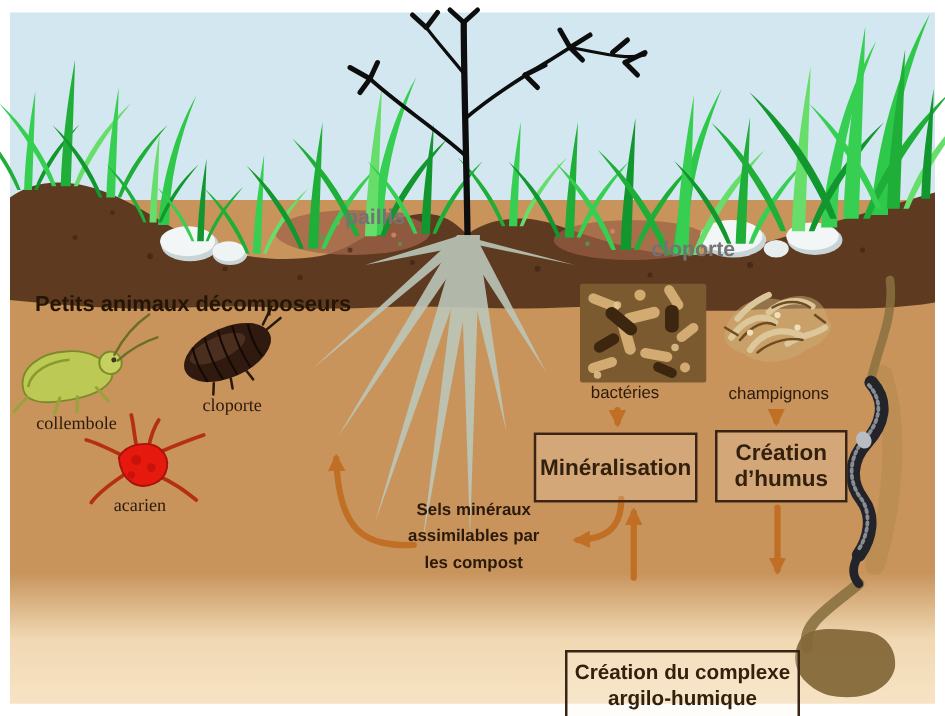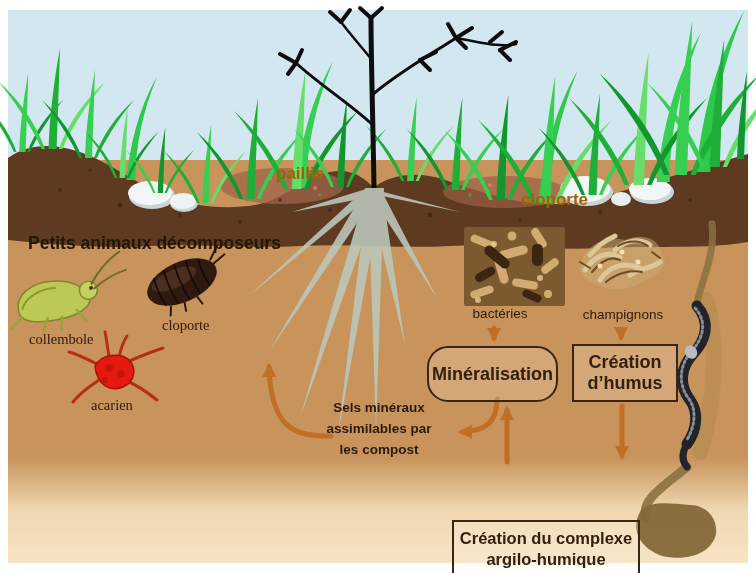--- a/index.html
+++ b/index.html
@@ -1,29 +1,29 @@
 <!DOCTYPE html>
 <html><head>
 <meta charset="utf-8">
 <style>
   html,body{margin:0;padding:0;background:#ffffff;}
   .scene{position:relative;width:756px;height:573px;background:#ffffff;overflow:hidden;
          font-family:"Liberation Sans", sans-serif;}
   .scene svg{position:absolute;left:0;top:0;}
   .lbl{position:absolute;color:#2b1a0c;white-space:nowrap;}
-  .lbl.white{color:#a16207;font-weight:bold;font-size:17px;}
+  .lbl.white{color:#737373;font-weight:bold;font-size:17px;}
   .heading{font-size:17.5px;font-weight:600;color:#241505;}
   .creature{font-size:14.5px;font-weight:500;font-family:Liberation Serif, serif;}
   .microbe{font-size:13.5px;font-weight:500;text-align:center;}
   .sels{position:absolute;left:318px;top:398px;width:122px;text-align:center;
         font-size:13.5px;font-weight:600;color:#2b1a0c;line-height:1.55;}
   .pbox{position:absolute;border:2px solid #3a2414;background:rgba(255,246,232,0.20);
         display:flex;flex-direction:column;align-items:center;justify-content:center;
         font-weight:600;color:#33200d;text-align:center;line-height:1.15;}
-  .pbox.mineral{left:427px;top:346px;width:127px;height:52px;font-size:18px;border-radius:21px;}
+  .pbox.mineral{left:427px;top:346px;width:127px;height:52px;font-size:18px;}
   .pbox.humus{left:572px;top:344px;width:102px;height:54px;font-size:18px;text-align:right;}
   .pbox.complexe{left:452px;top:472px;width:184px;height:53px;font-size:16.5px;line-height:1.25;margin-top:48px;}
 </style>
 </head>
 <body>
 
 <div class="scene">
 
 <svg width="756" height="573" viewBox="0 0 756 573">
   <defs>

